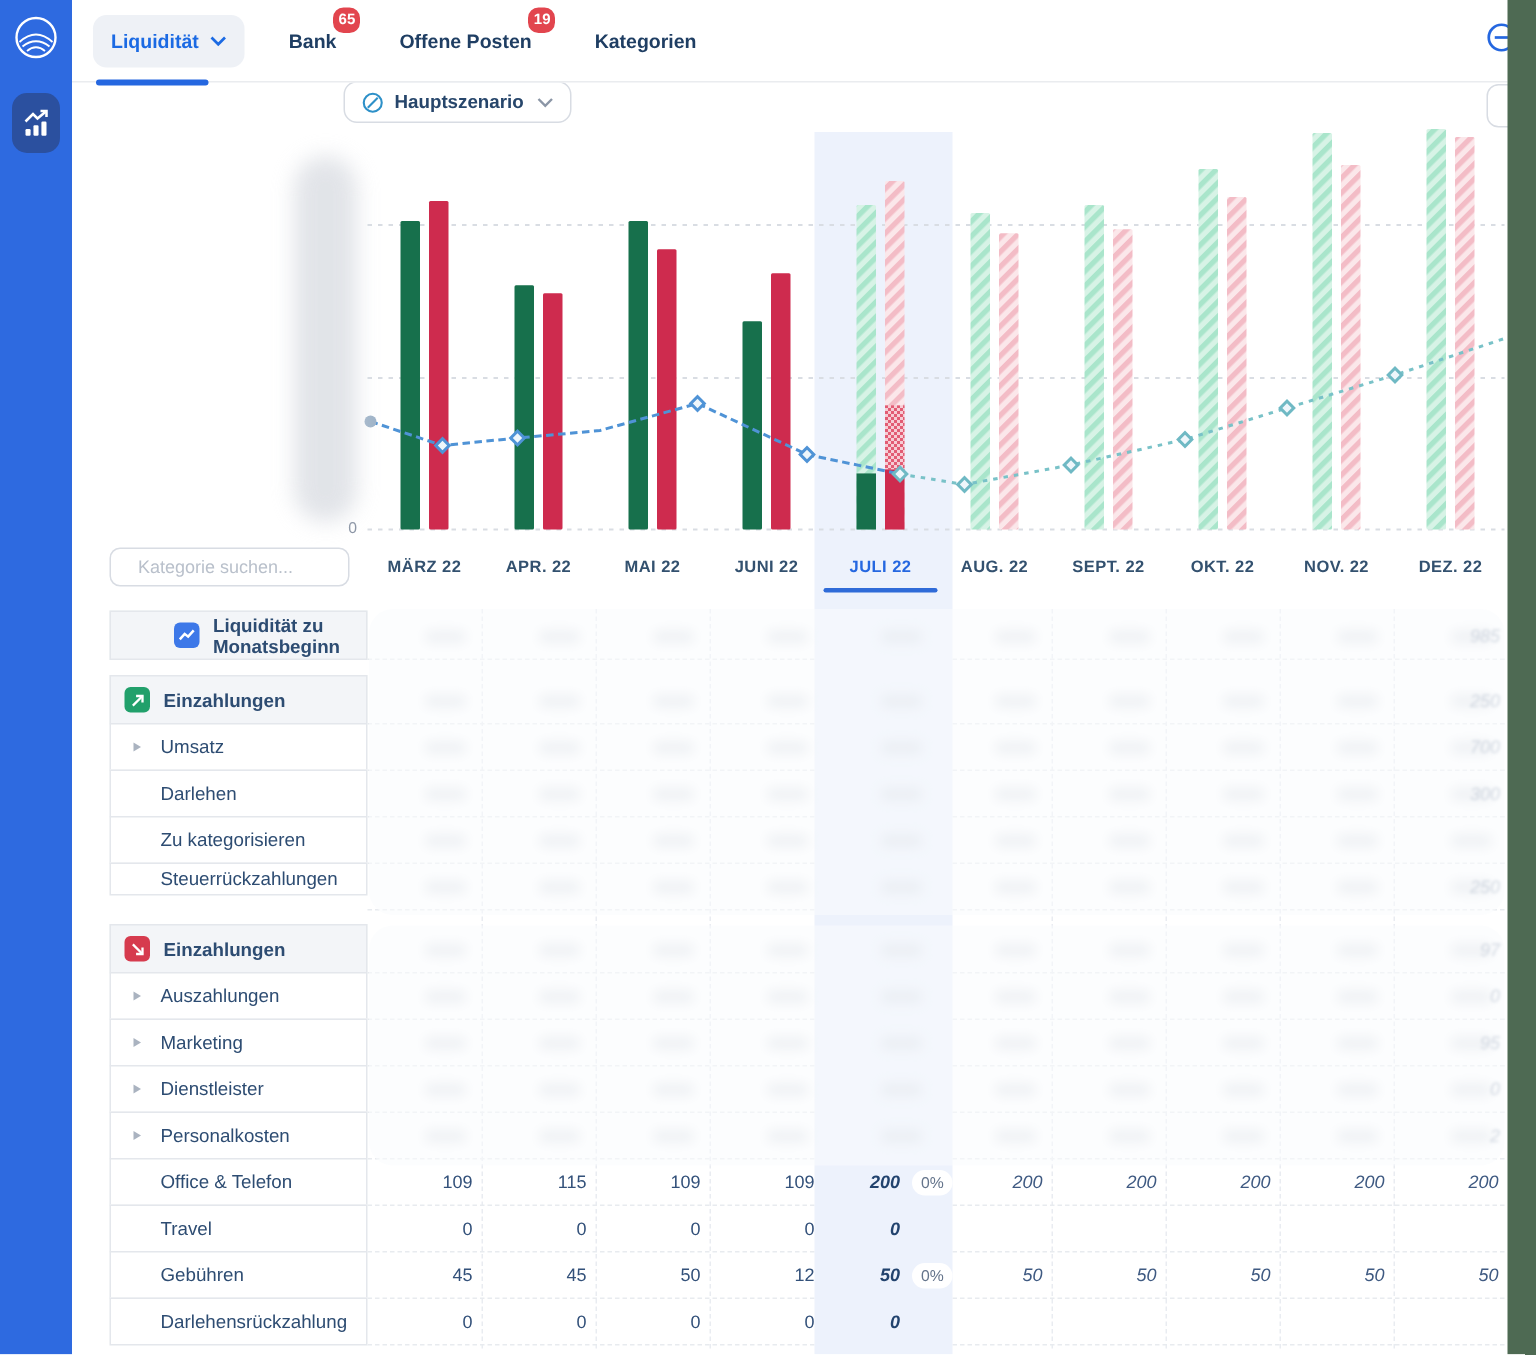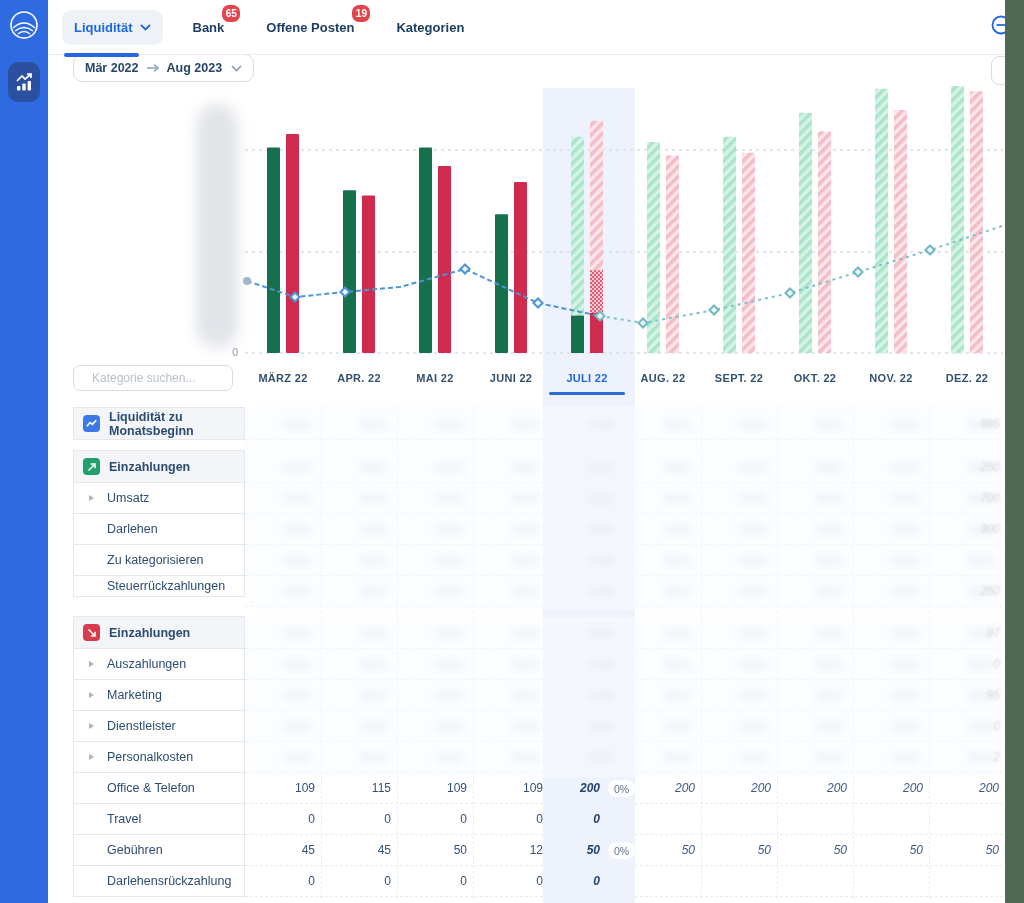--- a/index.html
+++ b/index.html
@@ -112,27 +112,26 @@
       </div>
       <div class="tab">
         <span>Kategorien</span>
       </div>
     </div>
   <svg id="circlemin" class="abs" width="22" height="22" viewBox="0 0 22 22">
     <circle cx="11" cy="11" r="8.5" fill="none" stroke="#2567e0" stroke-width="1.8"></circle>
     <line x1="6.5" y1="11" x2="15.5" y2="11" stroke="#2567e0" stroke-width="1.8"></line>
   </svg>
 
-  <div class="tbtn" style="left:73px">
-    <span>Mär 2022</span>
-    <svg width="14" height="10" viewBox="0 0 14 10">
-      <line x1="1" y1="5" x2="12" y2="5" stroke="#8aa0c0" stroke-width="1.5"></line>
-      <polyline points="8,1.5 12,5 8,8.5" fill="none" stroke="#8aa0c0" stroke-width="1.5"></polyline>
+  <div class="tbtn" style="left:229px">
+    <svg width="15" height="15" viewBox="0 0 15 15">
+      <circle cx="7.5" cy="7.5" r="6" fill="none" stroke="#2d90c8" stroke-width="1.4"></circle>
+      <line x1="4.2" y1="10.8" x2="10.8" y2="4.2" stroke="#2d90c8" stroke-width="1.4"></line>
     </svg>
-    <span>Aug 2023</span>
+    <span>Hauptszenario</span>
     <svg class="chev" width="11" height="7" viewBox="0 0 11 7">
       <polyline points="1,1 5.5,5.5 10,1" fill="none" stroke="#8b96a6" stroke-width="1.6"></polyline>
     </svg>
   </div>
   <div id="partialbtn" class="abs"></div>
 
   <div id="july-col" class="abs"></div>
   <svg id="chart" class="abs" width="1005" height="280" viewBox="0 0 1005 280">
     <defs>
       <pattern id="hatchG" width="7" height="7" patternTransform="rotate(45)" patternUnits="userSpaceOnUse">
@@ -202,21 +201,21 @@
 
   <div id="searchbox" class="abs">
     <svg width="13" height="13" viewBox="0 0 13 13">
       <circle cx="5.5" cy="5.5" r="4.2" fill="none" stroke="#98a2b0" stroke-width="1.5"></circle>
       <line x1="8.8" y1="8.8" x2="12" y2="12" stroke="#98a2b0" stroke-width="1.5"></line>
     </svg>
     <input type="text" placeholder="Kategorie suchen..." style="">
   </div>
 
   <div id="table">
-      <div class="lcell section" style="top: 408px; height: 33px; margin-top: -1px;">
+      <div class="lcell section" style="top: 408px; height: 33px; margin-top: -1px; padding-left: 33px;">
         <div class="rowicon" style="background: rgb(61, 120, 232);">
           <svg width="13" height="13" viewBox="0 0 14 14">
             <polyline points="2,10 5.5,6 8,8 12,3.5" fill="none" stroke="#fff" stroke-width="1.8"></polyline>
           </svg>
         </div>
         <span>Liquidität zu Monatsbeginn</span>
       </div>
       <div class="lcell section" style="top: 451px; height: 33px; margin-top: -1px;">
         <div class="rowicon" style="background: rgb(33, 160, 107);">
           <svg width="12" height="12" viewBox="0 0 14 14">

